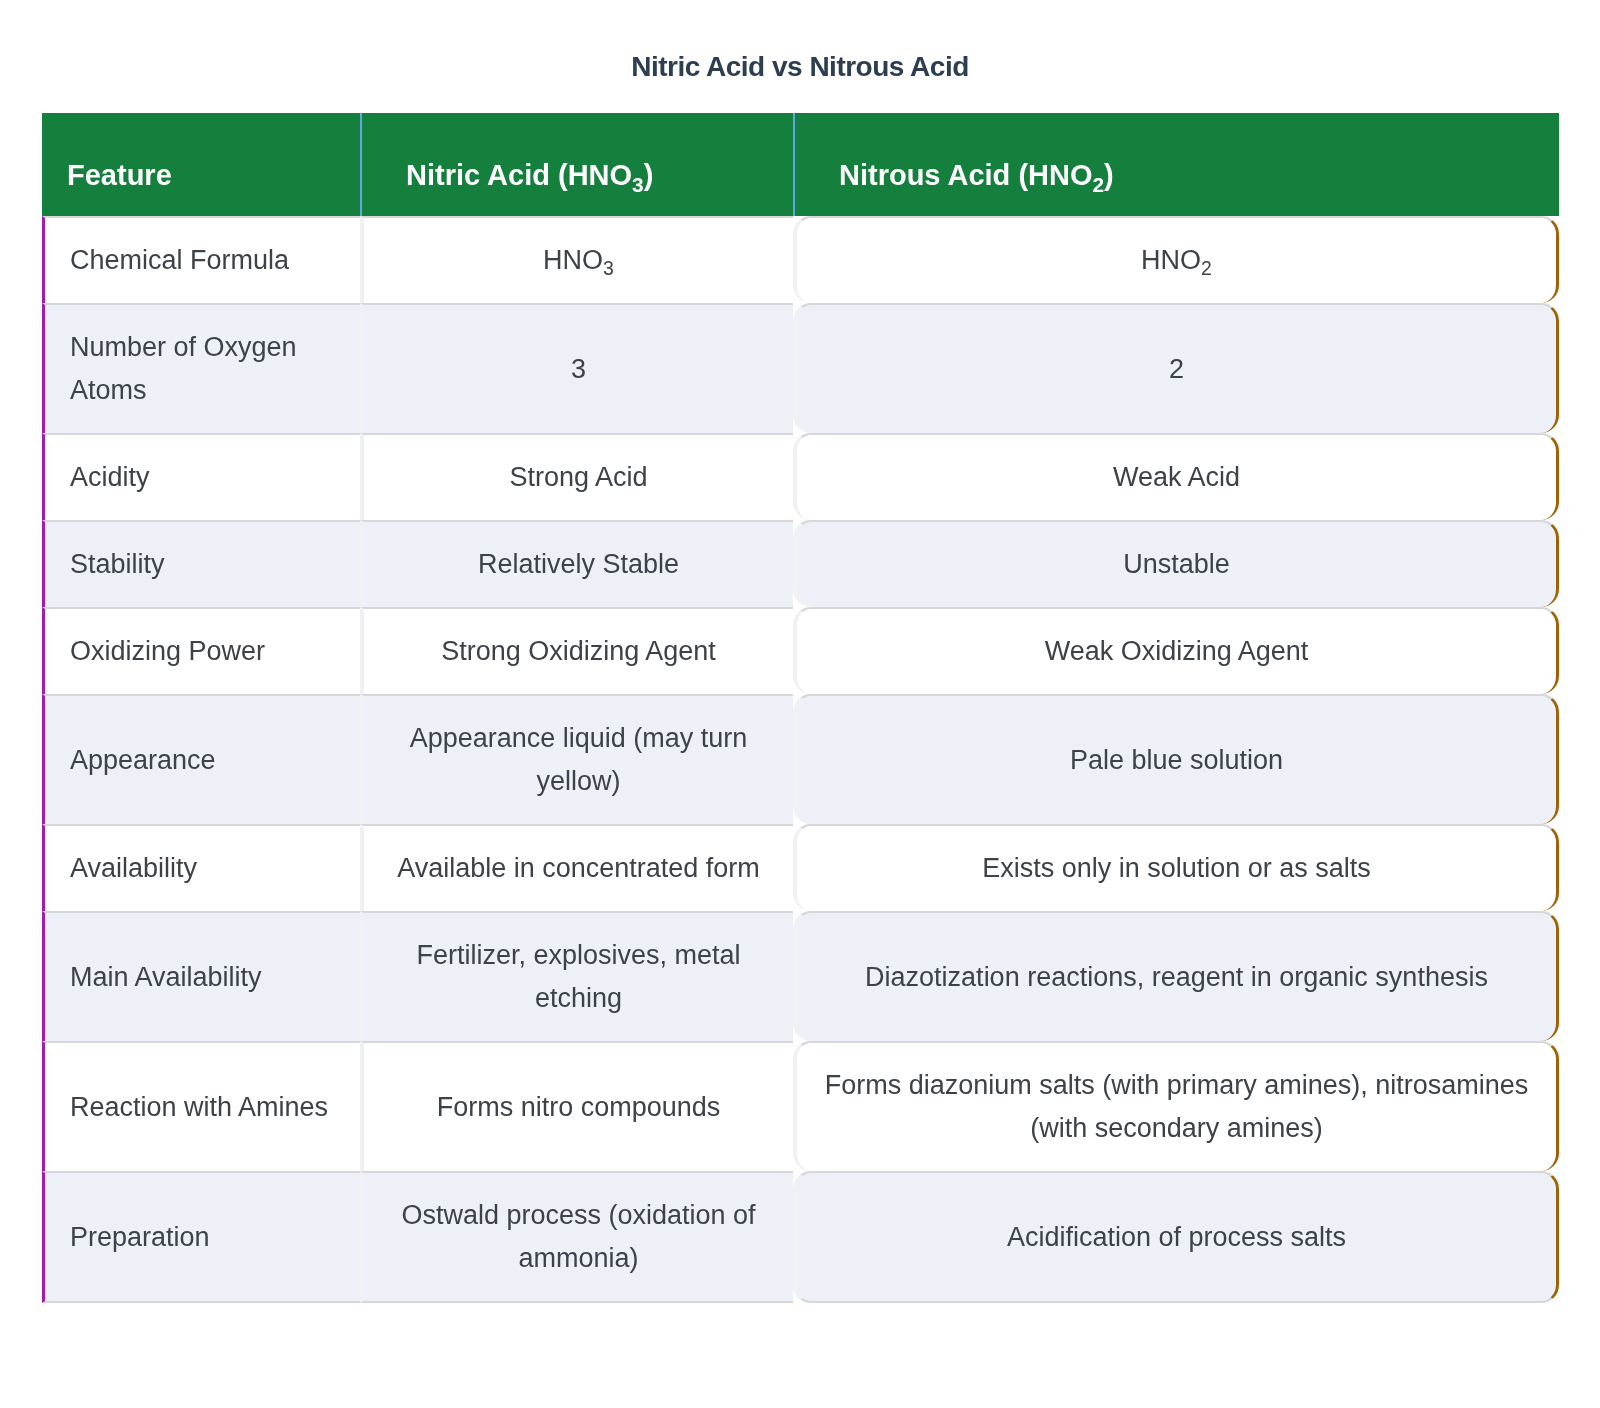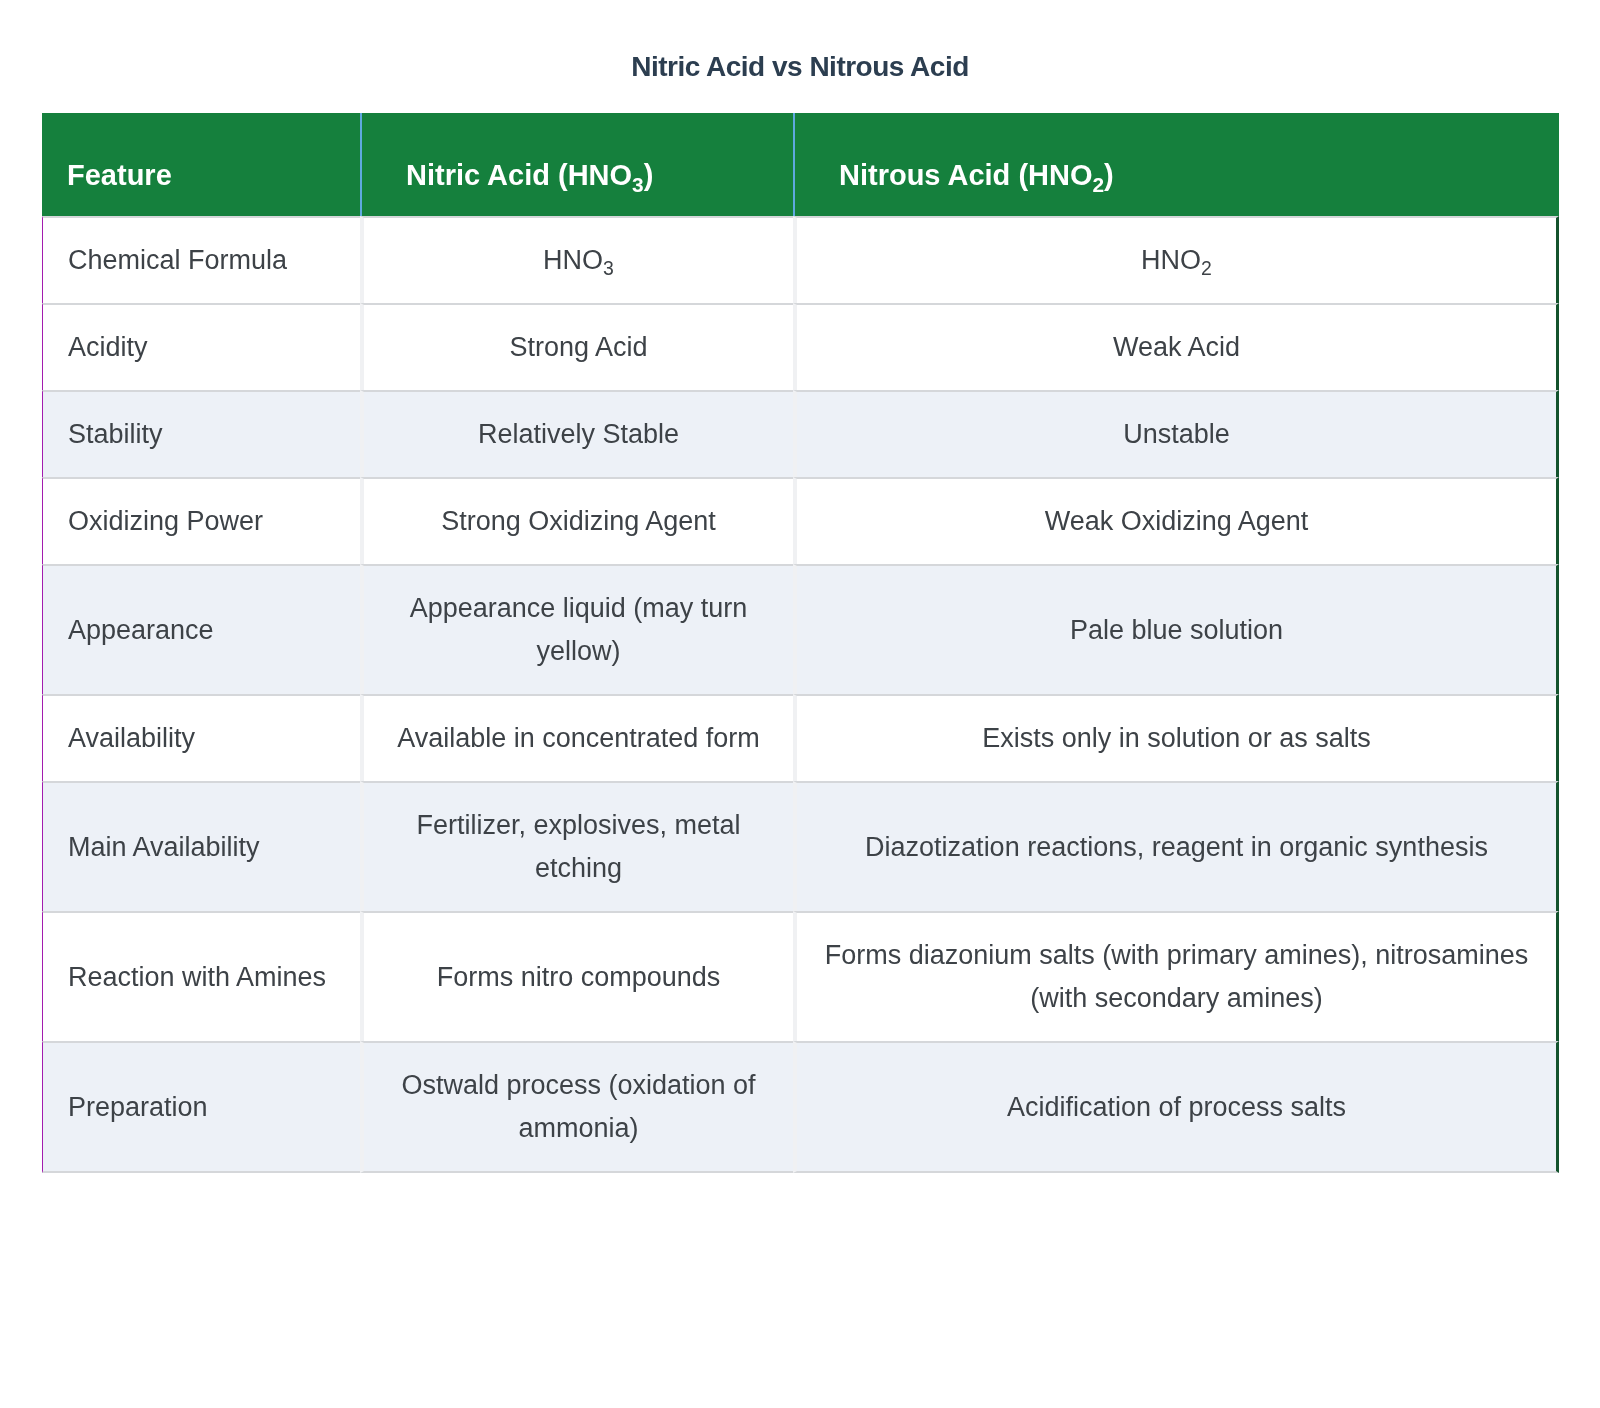--- a/index.html
+++ b/index.html
@@ -52,24 +52,25 @@
     word-wrap: break-word;
   }
   table.compare td + td {
     border-left: 4px solid #f0f1f3;
     text-align: center;
   }
   table.compare tr.alt td {
     background: #edf1f7;
   }
   table.compare td:first-child {
-    border-left: 1px solid #a21caf;
+    border-left: 3px solid #a21caf;
   }
   table.compare td:last-child {
-    border-right: 3px solid #14532d;
+    border-right: 3px solid #a16207;
+    border-radius: 18px;
   }
   table.compare tr:last-child td {
     border-bottom: 2px solid #d5d7da;
   }
   sub {
     font-size: 72%;
     line-height: 0;
   }
 </style>
 </head>
@@ -94,20 +95,25 @@
       <th>
         <span>Nitrous Acid (HNO</span><sub>2</sub><span>)</span>
       </th>
     </tr>
   </thead>
   <tbody>
     <tr>
       <td><span>Chemical Formula</span></td>
       <td><span>HNO</span><sub>3</sub></td>
       <td><span>HNO</span><sub>2</sub></td>
+    </tr>
+    <tr class="alt">
+      <td>Number of Oxygen Atoms</td>
+      <td>3</td>
+      <td>2</td>
     </tr>
     <tr>
       <td>Acidity</td>
       <td>Strong Acid</td>
       <td>Weak Acid</td>
     </tr>
     <tr class="alt">
       <td>Stability</td>
       <td>Relatively Stable</td>
       <td>Unstable</td>

